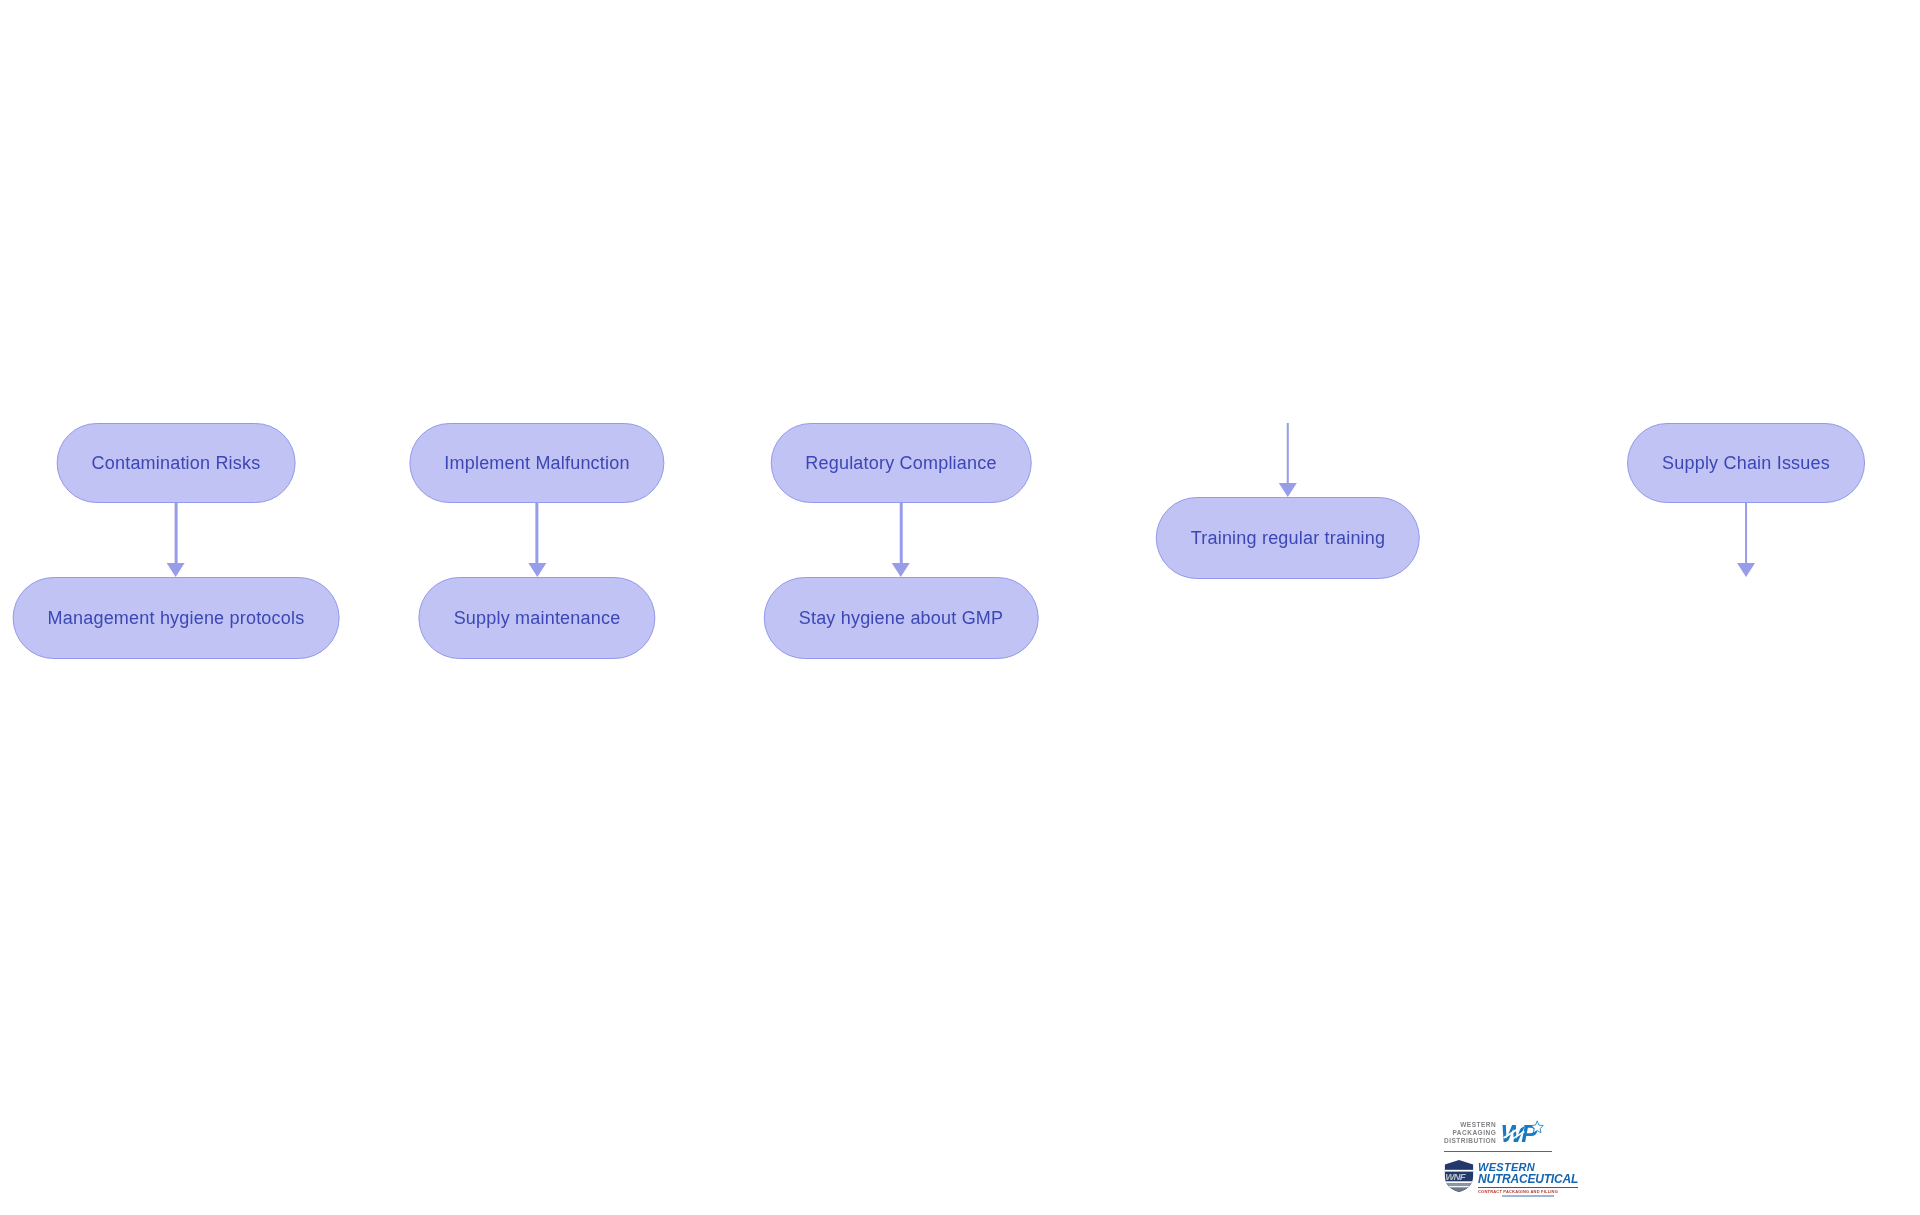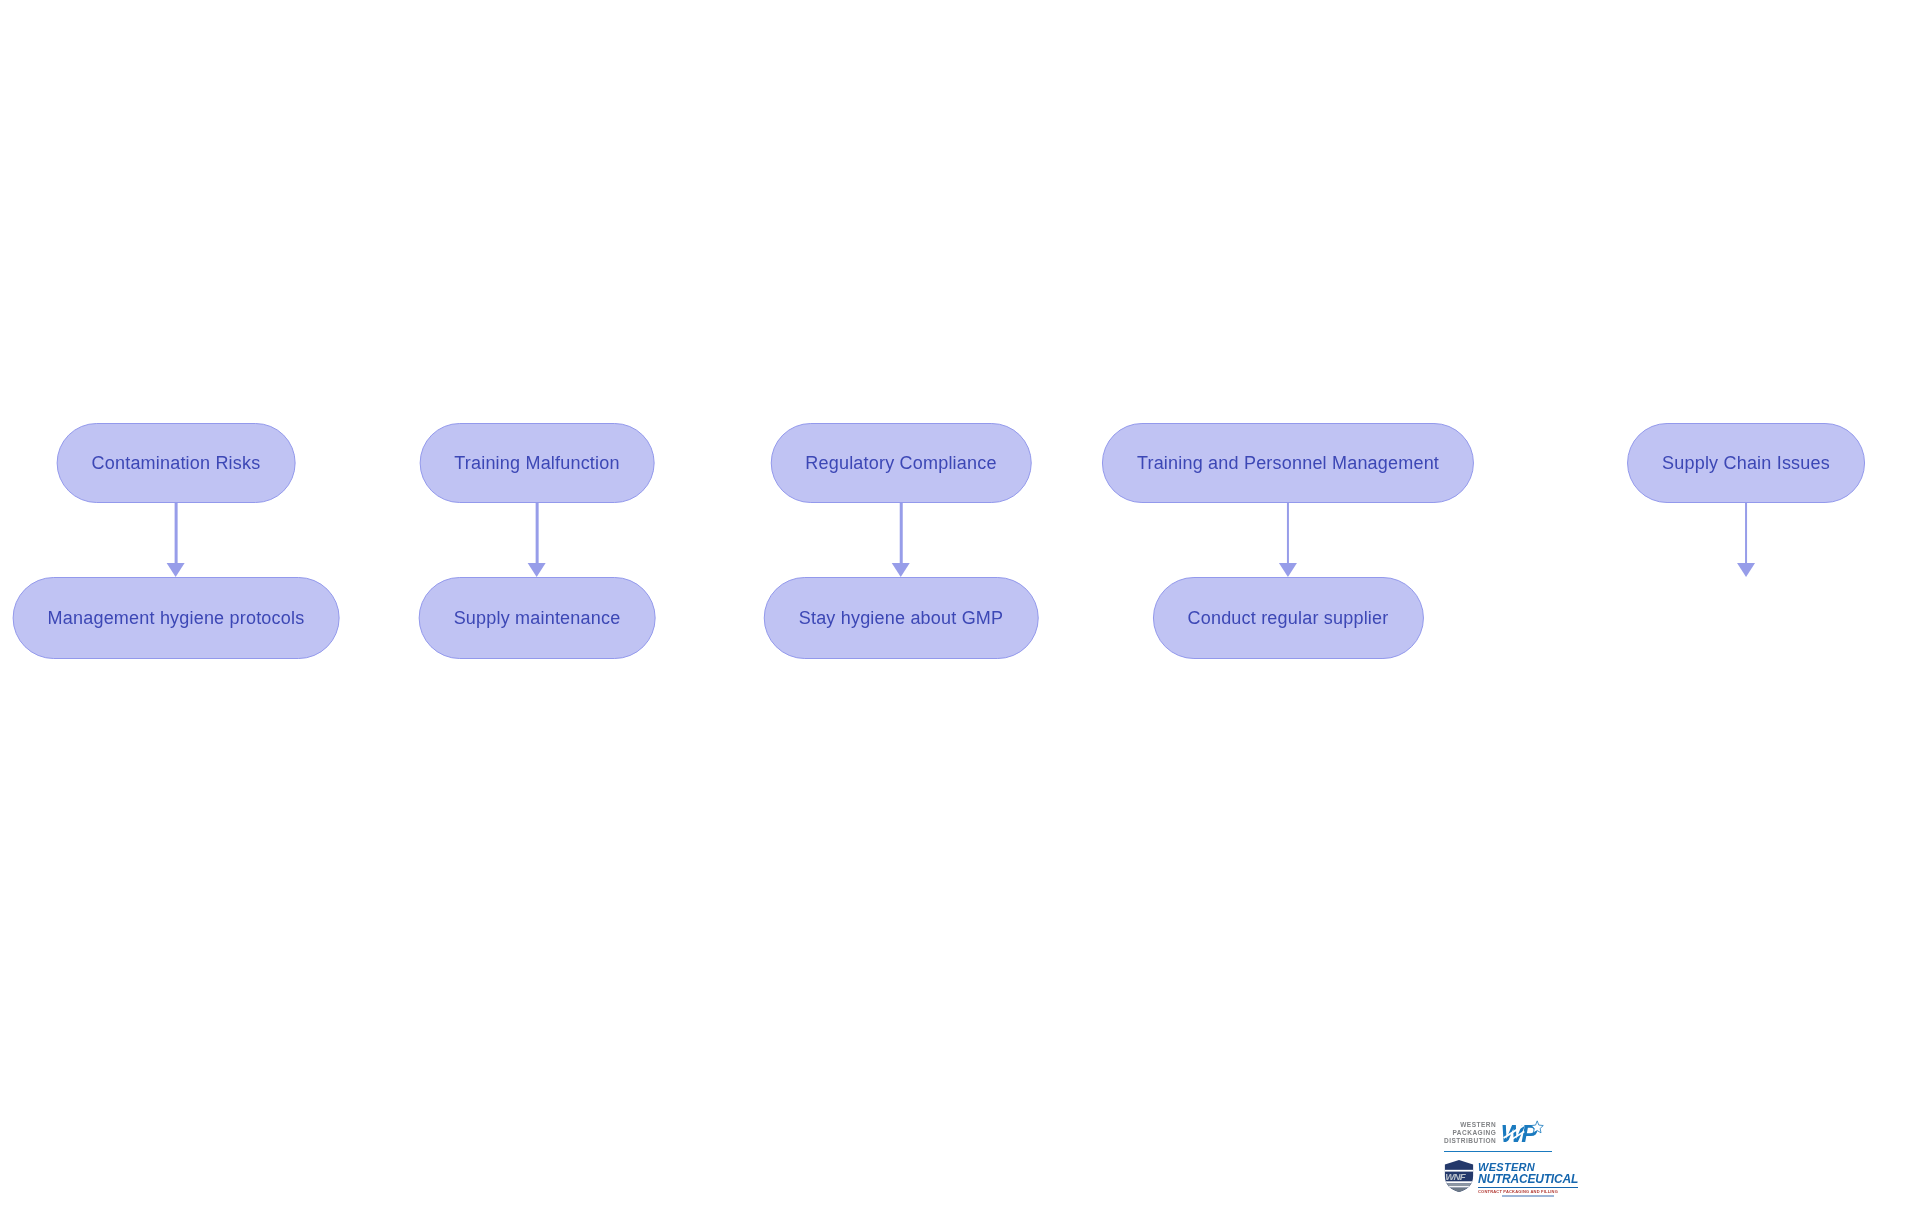--- a/index.html
+++ b/index.html
@@ -145,21 +145,21 @@
         <div class="arrow-line"></div>
         <div class="arrow-head"></div>
       </div>
       <div class="node node-bottom">
         <span class="node-label">Management hygiene protocols</span>
       </div>
     </div>
 
     <div class="column" style="left: 537px;">
       <div class="node node-top">
-        <span class="node-label">Training Malfunction</span>
+        <span class="node-label">Implement Malfunction</span>
       </div>
       <div class="arrow">
         <div class="arrow-line"></div>
         <div class="arrow-head"></div>
       </div>
       <div class="node node-bottom">
         <span class="node-label">Supply maintenance</span>
       </div>
     </div>
 
@@ -170,29 +170,26 @@
       <div class="arrow">
         <div class="arrow-line"></div>
         <div class="arrow-head"></div>
       </div>
       <div class="node node-bottom">
         <span class="node-label">Stay hygiene about GMP</span>
       </div>
     </div>
 
     <div class="column" style="left: 1288px;">
-      <div class="node node-top">
-        <span class="node-label">Training and Personnel Management</span>
-      </div>
-      <div class="arrow">
-        <div class="arrow-line"></div>
-        <div class="arrow-head"></div>
-      </div>
-      <div class="node node-bottom">
-        <span class="node-label">Conduct regular supplier</span>
+      <div class="arrow">
+        <div class="arrow-line"></div>
+        <div class="arrow-head"></div>
+      </div>
+      <div class="node node-bottom">
+        <span class="node-label">Training regular training</span>
       </div>
     </div>
 
     <div class="column" style="left: 1746px;">
       <div class="node node-top">
         <span class="node-label">Supply Chain Issues</span>
       </div>
       <div class="arrow">
         <div class="arrow-line"></div>
         <div class="arrow-head"></div>

